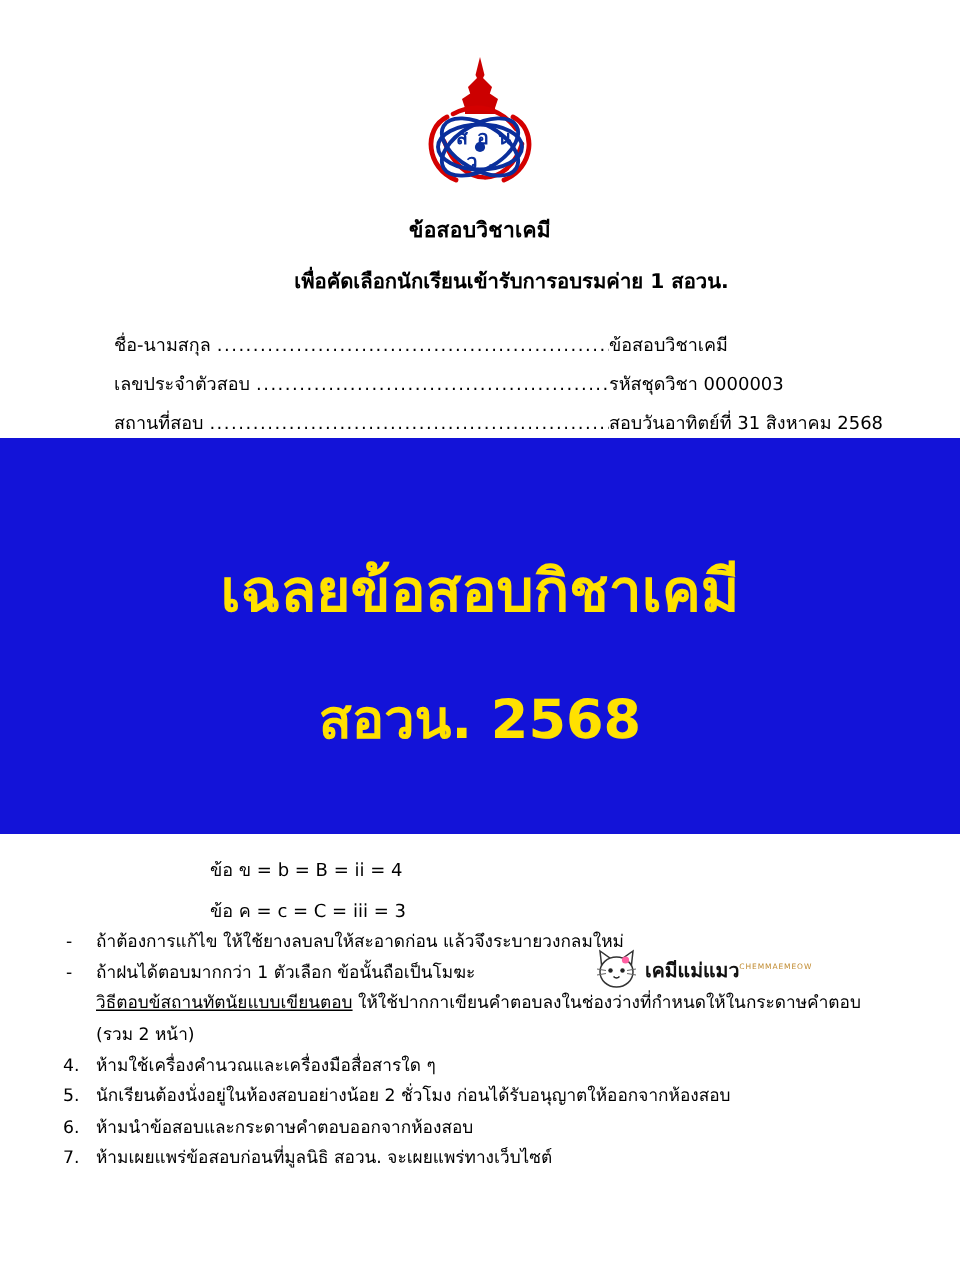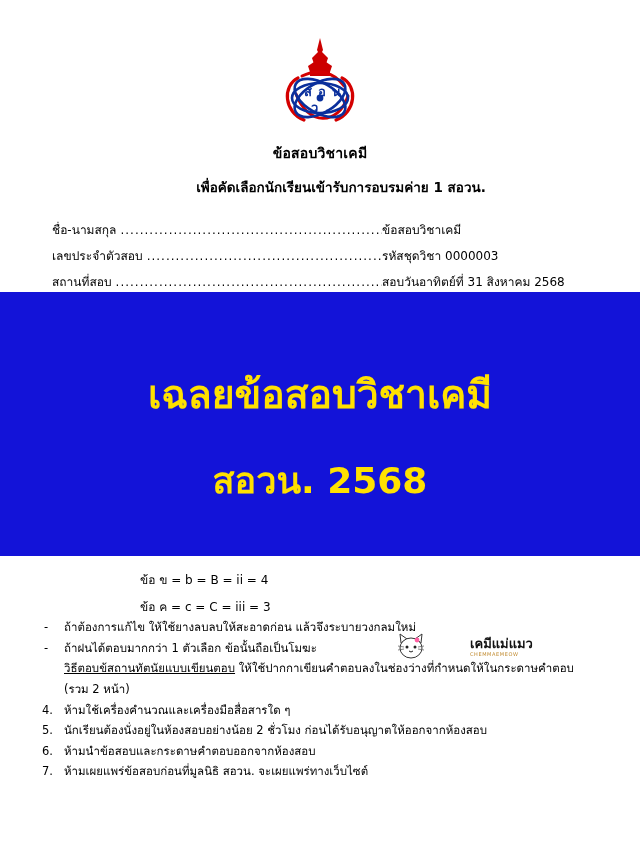--- a/index.html
+++ b/index.html
@@ -49,20 +49,21 @@
   
   .form-block {
     margin-top: 22px;
     padding: 0 44px 0 52px;
     font-size: 12px;
   }
   .form-row {
     display: flex;
     align-items: baseline;
     margin-bottom: 7px;
+    margin-left: 24px;
   }
   .form-left {
     flex: 0 0 330px;
     display: flex;
     align-items: baseline;
     white-space: nowrap;
     overflow: hidden;
   }
   .form-label { flex: 0 0 auto; }
   .dots {
@@ -162,23 +163,21 @@
     gap: 4px;
   }
   .stamp-cat {
     width: 30px;
     height: 32px;
     position: relative;
     flex: 0 0 auto;
   }
   .stamp-text {
     display: flex;
-    flex-direction: column;
     line-height: 1;
-    margin-left: 40px;
   }
   .stamp-title {
     font-size: 13px;
     font-weight: bold;
     color: #111;
     white-space: nowrap;
   }
   .stamp-sub {
     font-size: 5px;
     letter-spacing: 0.6px;
@@ -243,21 +242,21 @@
     <div class="form-left">
       <span class="form-label">สถานที่สอบ</span>
       <span class="dots">................................................................</span>
     </div>
     <div class="form-right">สอบวันอาทิตย์ที่ 31 สิงหาคม 2568</div>
   </div>
 
 </div>
 
 <div class="banner">
-  <div class="banner-line1">เฉลยข้อสอบวิชาเคมี</div>
+  <div class="banner-line1">เฉลยข้อสอบกิชาเคมี</div>
   <div class="banner-line2">สอวน. 2568</div>
 </div>
 
 <div class="answers">
   <div class="answer-row">
     <div class="answer-cell">ข้อ ข = b = B = ii = 4</div>
   </div>
   <div class="answer-row">
     <div class="answer-cell">ข้อ ค = c = C = iii = 3</div>
   </div>

